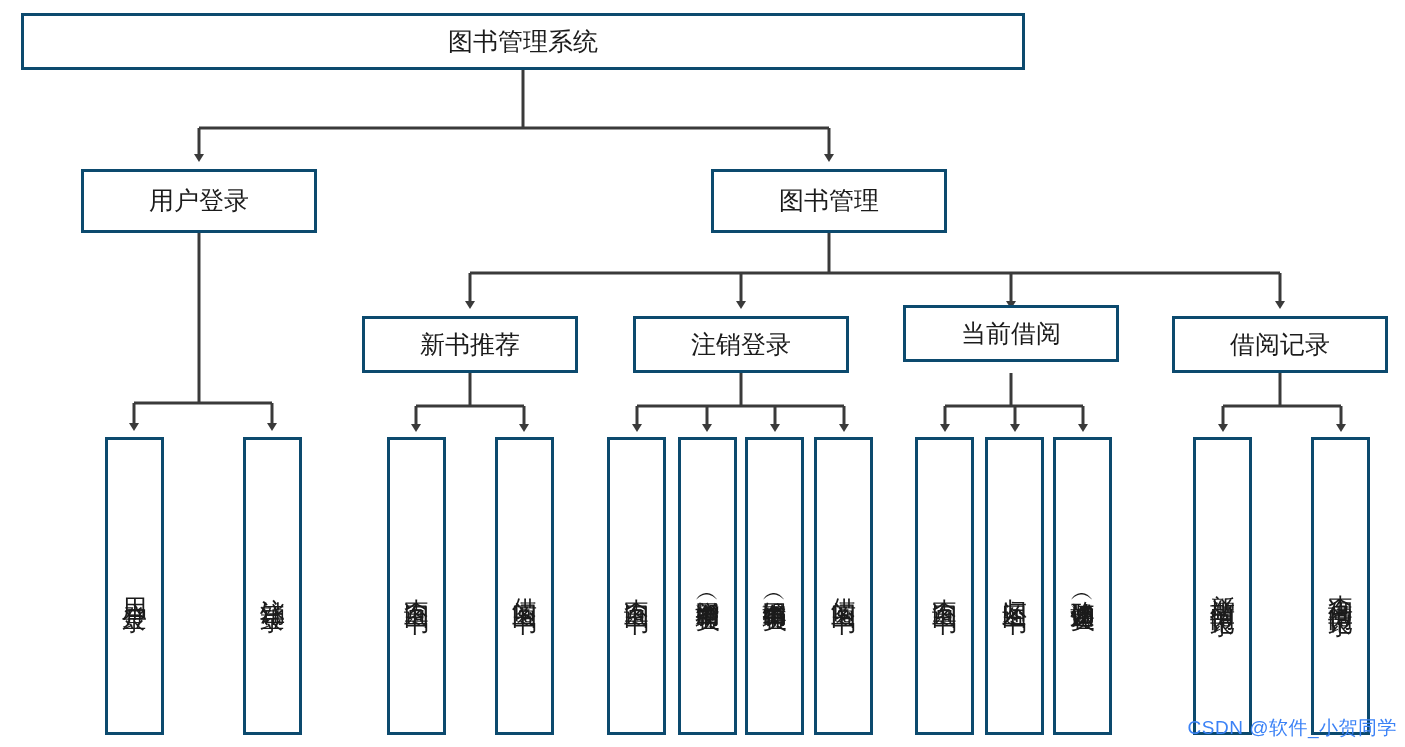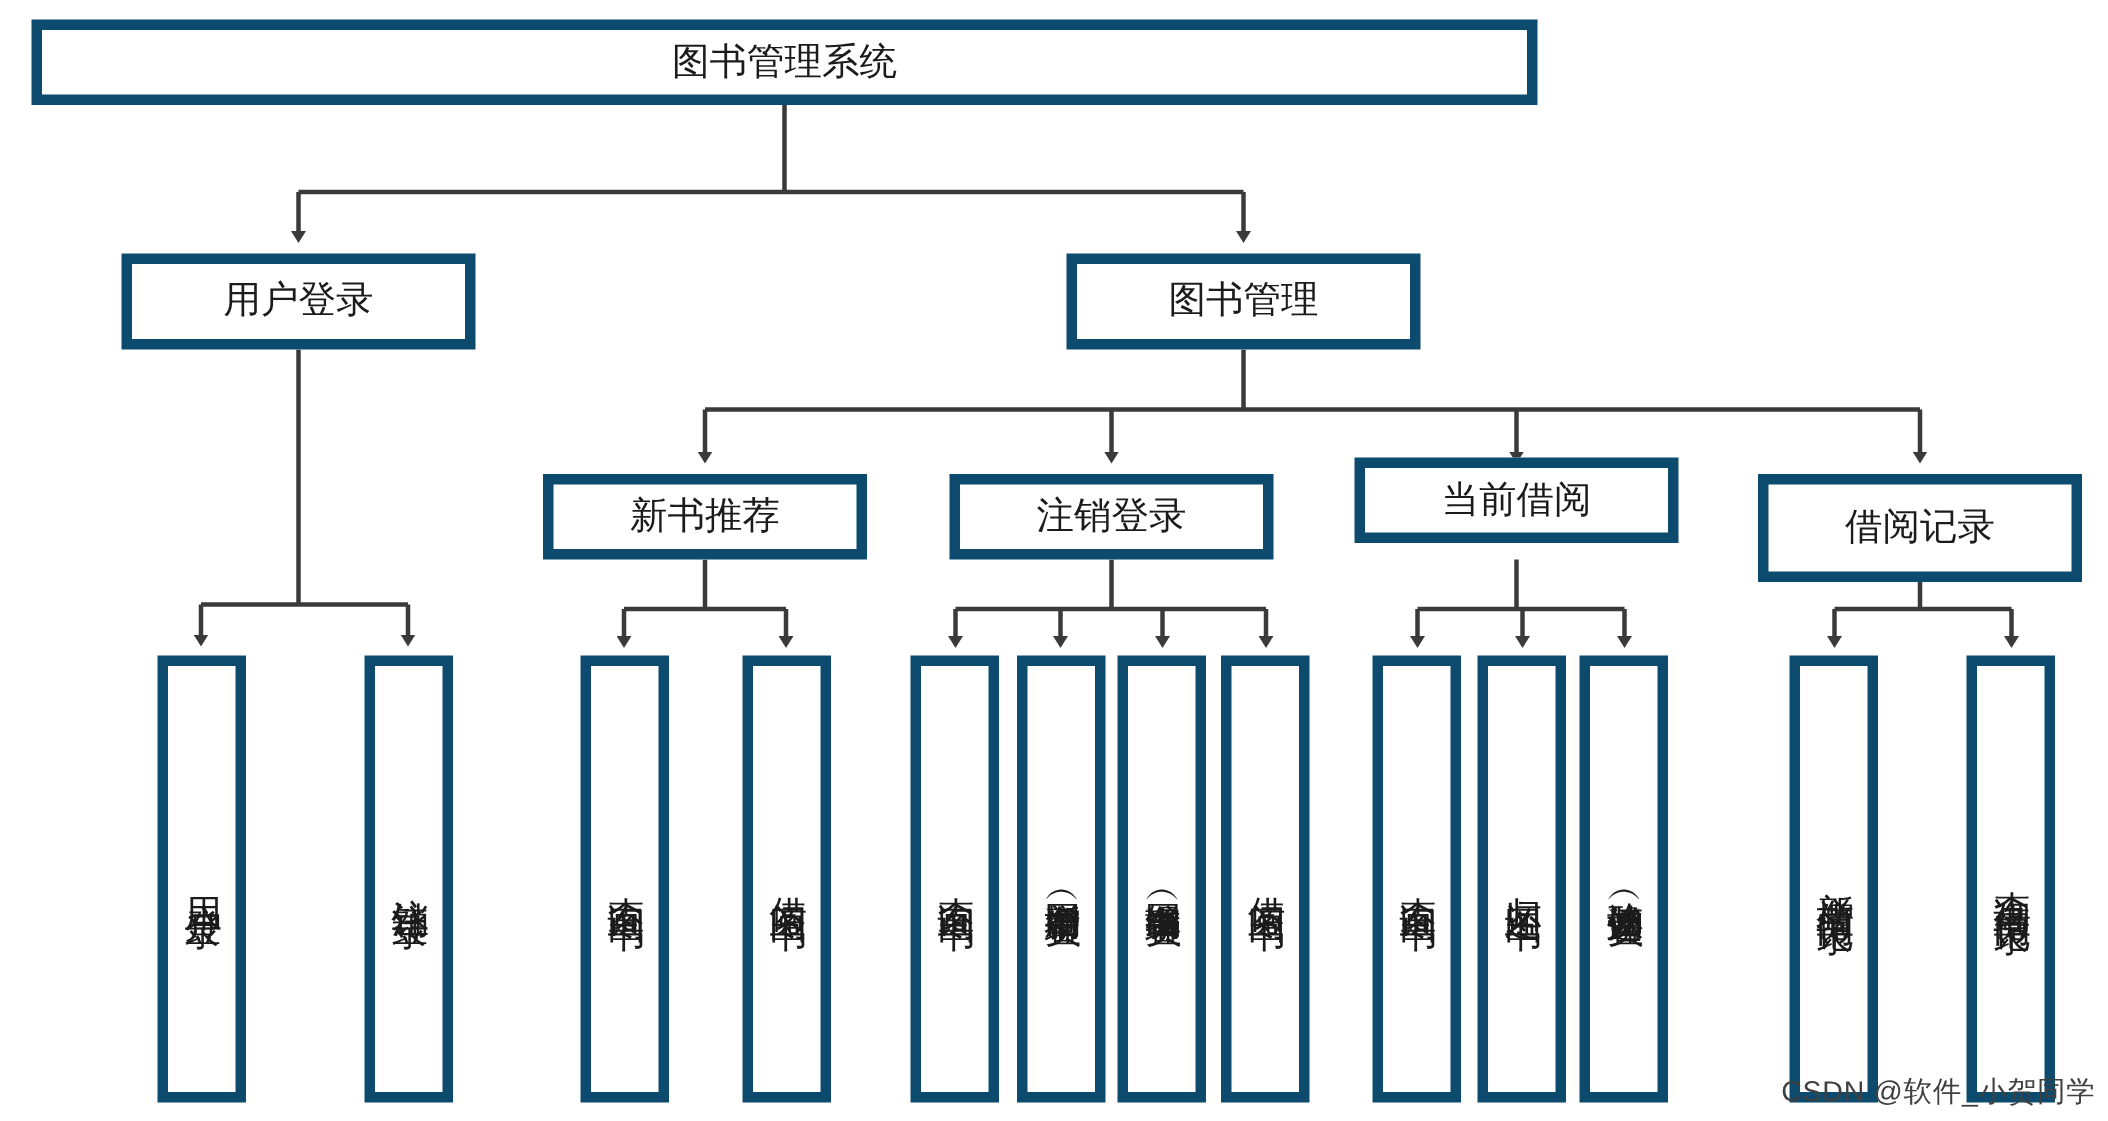--- a/index.html
+++ b/index.html
@@ -16,21 +16,21 @@
   }
   #diagram-root {
     position: relative;
     width: 1405px;
     height: 747px;
   }
   .node {
     position: absolute;
     box-sizing: border-box;
     background: #ffffff;
-    border: 7px solid #0c4a6e;
+    border: 3px solid #0c4a6e;
     display: flex;
     align-items: center;
     justify-content: center;
     color: #1b1b1b;
   }
   .node-label {
     display: block;
     text-align: center;
     line-height: 1.18;
     white-space: nowrap;
@@ -63,21 +63,21 @@
     top: 0;
     width: 1405px;
     height: 747px;
     pointer-events: none;
   }
   .watermark {
     position: absolute;
     right: 8px;
     bottom: 6px;
     font-size: 19px;
-    color: #404040;
+    color: #3b82f6;
     letter-spacing: 0.5px;
     white-space: nowrap;
   }
 </style>
 </head>
 <body>
 
 <div id="diagram-root">
 
   <svg class="edges" viewBox="0 0 1405 747" width="1405" height="747" aria-hidden="true">
@@ -143,21 +143,21 @@
 
   <div class="node horizontal" style="left:711px; top:169px; width:236px; height:64px;">
     <span class="node-label">图书管理</span>
   </div>
   <div class="node horizontal" style="left:633px; top:316px; width:216px; height:57px;">
     <span class="node-label">注销登录</span>
   </div>
   <div class="node horizontal" style="left:903px; top:305px; width:216px; height:57px;">
     <span class="node-label">当前借阅</span>
   </div>
-  <div class="node horizontal" style="left:1172px; top:316px; width:216px; height:72px;">
+  <div class="node horizontal" style="left:1172px; top:316px; width:216px; height:57px;">
     <span class="node-label">借阅记录</span>
   </div>
 
   <div class="node vertical" style="left:105px; top:437px; width:59px; height:298px;">
     <span class="node-label">用户登录</span>
   </div>
   <div class="node vertical" style="left:243px; top:437px; width:59px; height:298px;">
     <span class="node-label">注销登录</span>
   </div>
 

